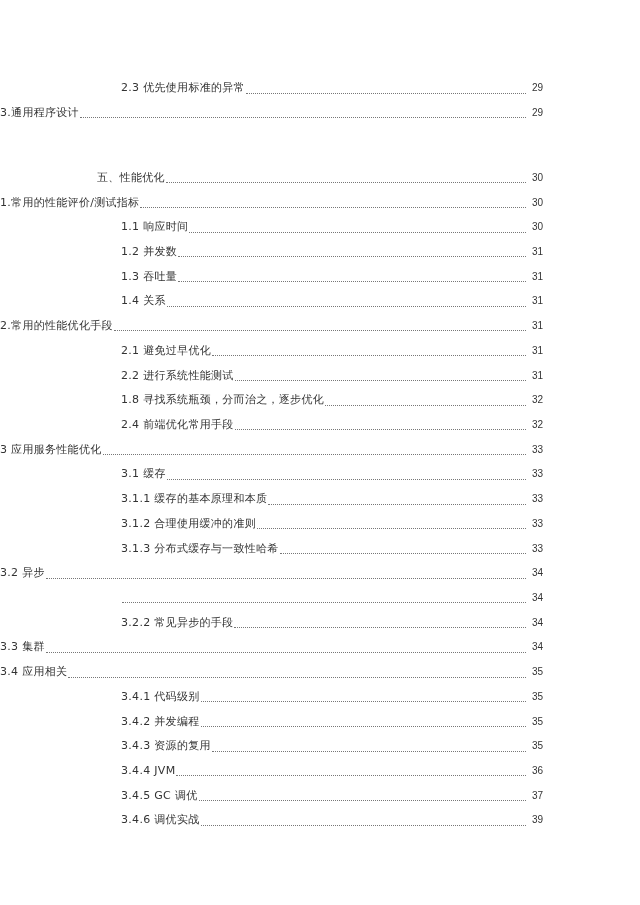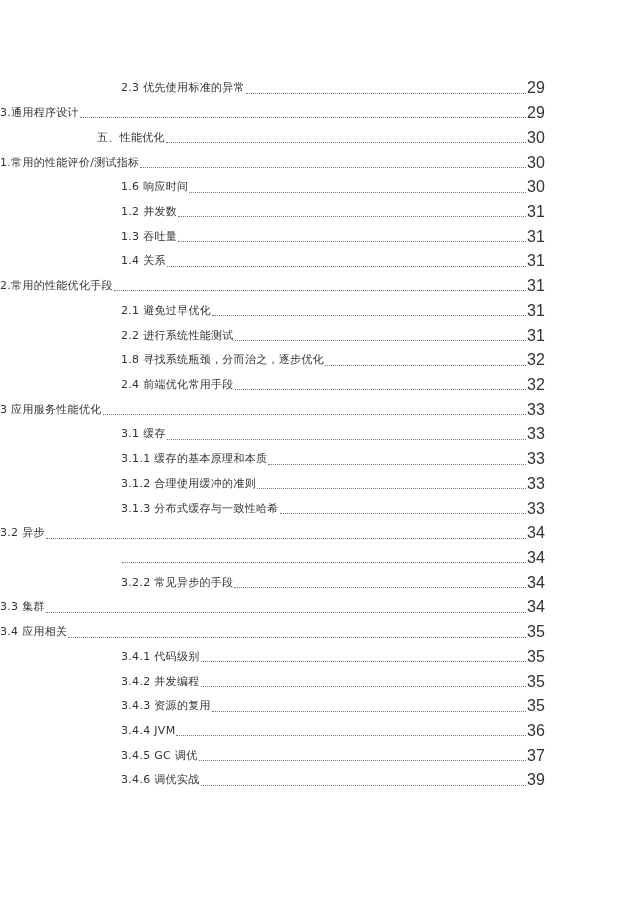--- a/index.html
+++ b/index.html
@@ -25,21 +25,21 @@
       position: relative;
       height: 24.72px;
       display: flex;
       align-items: center;
       font-size: 11px;
       line-height: 14px;
       cursor: pointer;
       text-decoration: none;
       color: #333333;
     }
-    .toc-row.lvl0 { padding-left: 97px; }
+    .toc-row.lvl0 { padding-left: 97px; margin-top: 40px; }
     .toc-row.lvl1 { }
     .toc-row.lvl2 { padding-left: 121px; }
     .toc-title {
       white-space: nowrap;
       flex: 0 0 auto;
       letter-spacing: 0.3px;
     }
     .toc-leader {
       flex: 1 1 auto;
       margin: 0 1px;
@@ -47,21 +47,21 @@
       align-self: flex-end;
       margin-bottom: 7px;
       border-bottom: 1px dotted #777777;
     }
     .toc-page {
       flex: 0 0 auto;
       width: 16px;
       text-align: right;
       margin-right: 97px;
       font-family: "Liberation Sans", "DejaVu Sans", sans-serif;
-      font-size: 16px;
+      font-size: 10px;
     }
   </style>
 </head>
 <body>
 
 <div class="toc">
   <a class="toc-row lvl2">
       <span class="toc-title">2.3 优先使用标准的异常</span>
       <span class="toc-leader"></span>
       <span class="toc-page">29</span>
@@ -75,21 +75,21 @@
       <span class="toc-title">五、性能优化</span>
       <span class="toc-leader"></span>
       <span class="toc-page">30</span>
     </a>
   <a class="toc-row lvl1">
       <span class="toc-title">1.常用的性能评价/测试指标</span>
       <span class="toc-leader"></span>
       <span class="toc-page">30</span>
     </a>
   <a class="toc-row lvl2">
-      <span class="toc-title">1.6  响应时间</span>
+      <span class="toc-title">1.1  响应时间</span>
       <span class="toc-leader"></span>
       <span class="toc-page">30</span>
     </a>
   <a class="toc-row lvl2">
       <span class="toc-title">1.2 并发数</span>
       <span class="toc-leader"></span>
       <span class="toc-page">31</span>
     </a>
   <a class="toc-row lvl2">
       <span class="toc-title">1.3 吞吐量</span>

